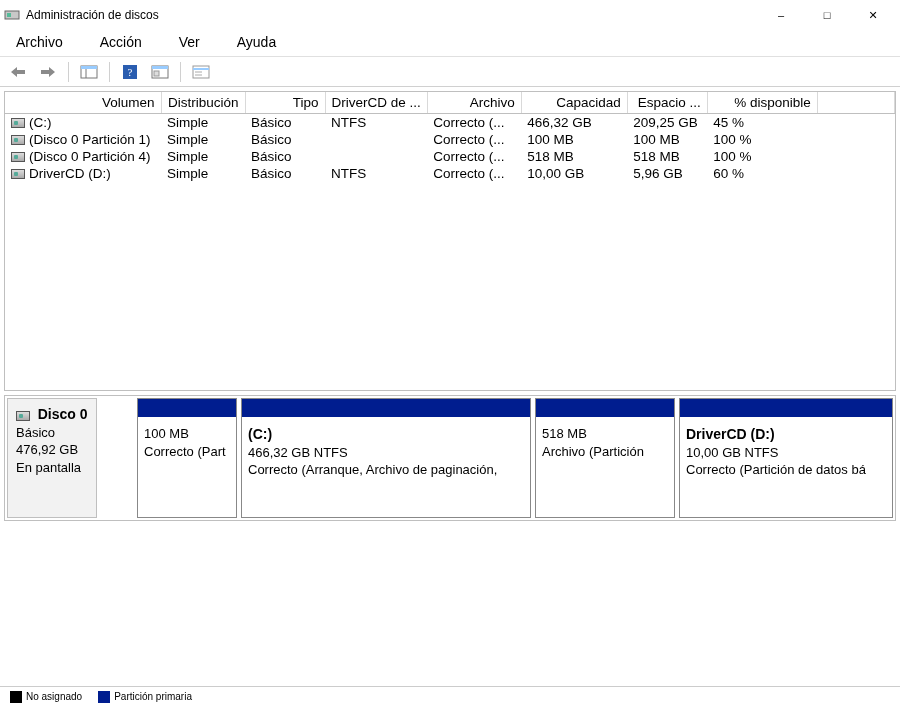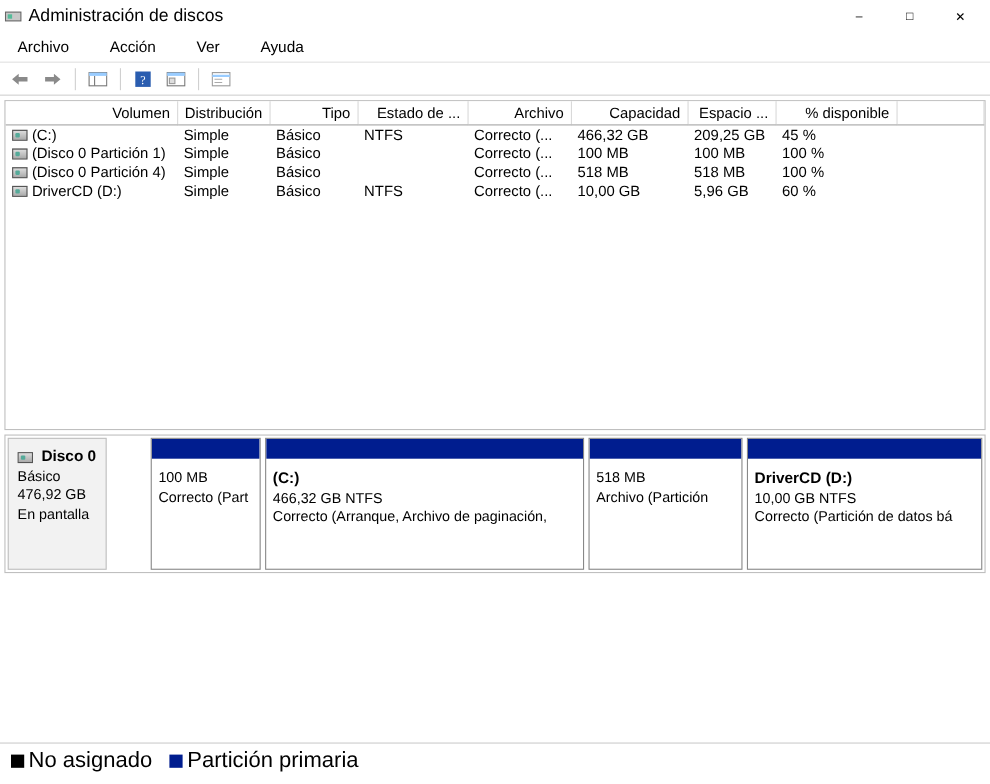--- a/index.html
+++ b/index.html
@@ -18,21 +18,21 @@
     display: flex;
     align-items: center;
     height: 30px;
     padding: 0 4px;
   }
   .titlebar .app-icon {
     width: 16px; height: 16px;
     margin-right: 6px;
     display: inline-flex; align-items: center; justify-content: center;
   }
-  .titlebar .title { flex: 1; font-size: 16px; }
+  .titlebar .title { flex: 1; font-size: 12px; }
   .win-controls { display: flex; }
   .win-btn {
     width: 46px; height: 30px;
     display: flex; align-items: center; justify-content: center;
     font-family: "Segoe UI Symbol", sans-serif;
     font-size: 11px;
   }
   .menubar {
     display: flex;
     gap: 17px;
@@ -128,21 +128,21 @@
   }
   .part .pbody b { font-weight: 700; font-size: 14px; }
   .legend-bar {
     position: absolute;
     left: 0; right: 0; bottom: 0;
     border-top: 1px solid #ccc;
     display: flex;
     align-items: center;
     gap: 16px;
     padding: 4px 10px 10px 10px;
-    font-size: 20px;
+    font-size: 10px;
     background: #fff;
   }
   .swatch { width: 12px; height: 12px; display: inline-block; margin-right: 4px; vertical-align: middle; }
   .swatch.black { background: #000; }
   .swatch.navy { background: #001d8f; }
   .col-volumen { width: 156px; }
   .col-distrib { width: 84px; }
   .col-tipo    { width: 80px; }
   .col-sistema { width: 100px; }
   .col-estado  { width: 94px; }
@@ -219,21 +219,21 @@
   </div>
 </div>
 
 <div class="panel-outer volumes-panel">
   <table class="vol-table">
     <thead>
       <tr>
         <th class="col-volumen">Volumen</th>
         <th class="col-distrib">Distribución</th>
         <th class="col-tipo">Tipo</th>
-        <th class="col-sistema">Estado de ...</th>
+        <th class="col-sistema">DriverCD de ...</th>
         <th class="col-estado">Archivo</th>
         <th class="col-cap">Capacidad</th>
         <th class="col-esp">Espacio ...</th>
         <th class="col-pct">% disponible</th>
         <th></th>
       </tr>
     </thead>
     <tbody id="vol-body">
         <tr>
           <td><span class="vol-icon"></span><span>(C:)</span></td>

